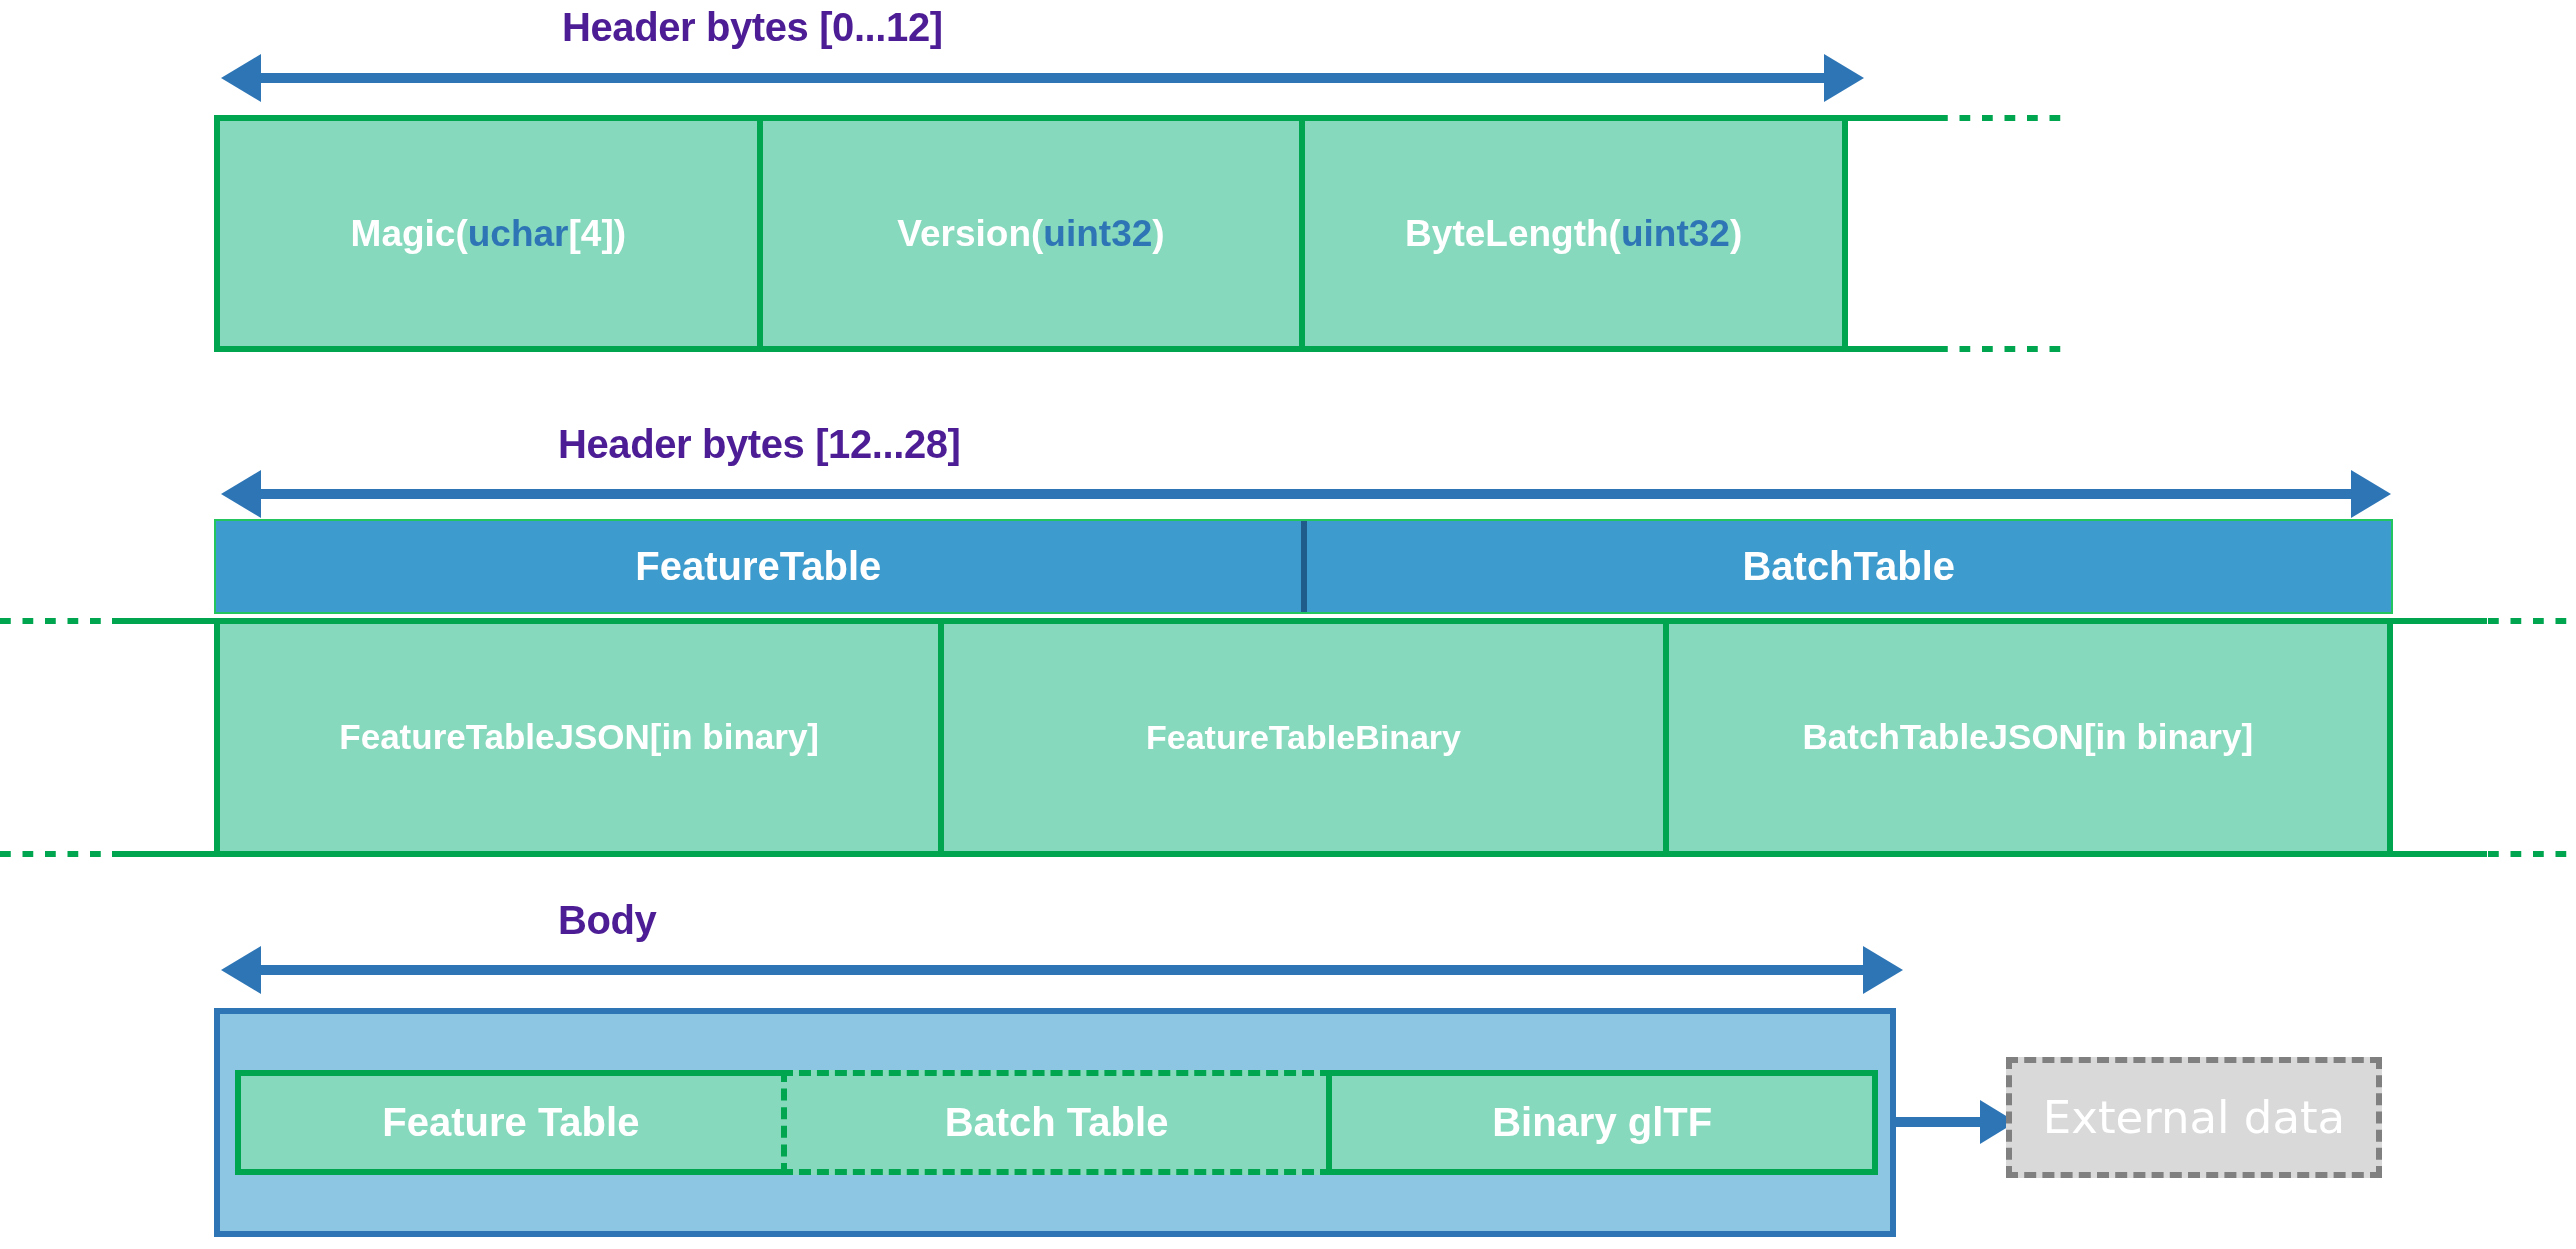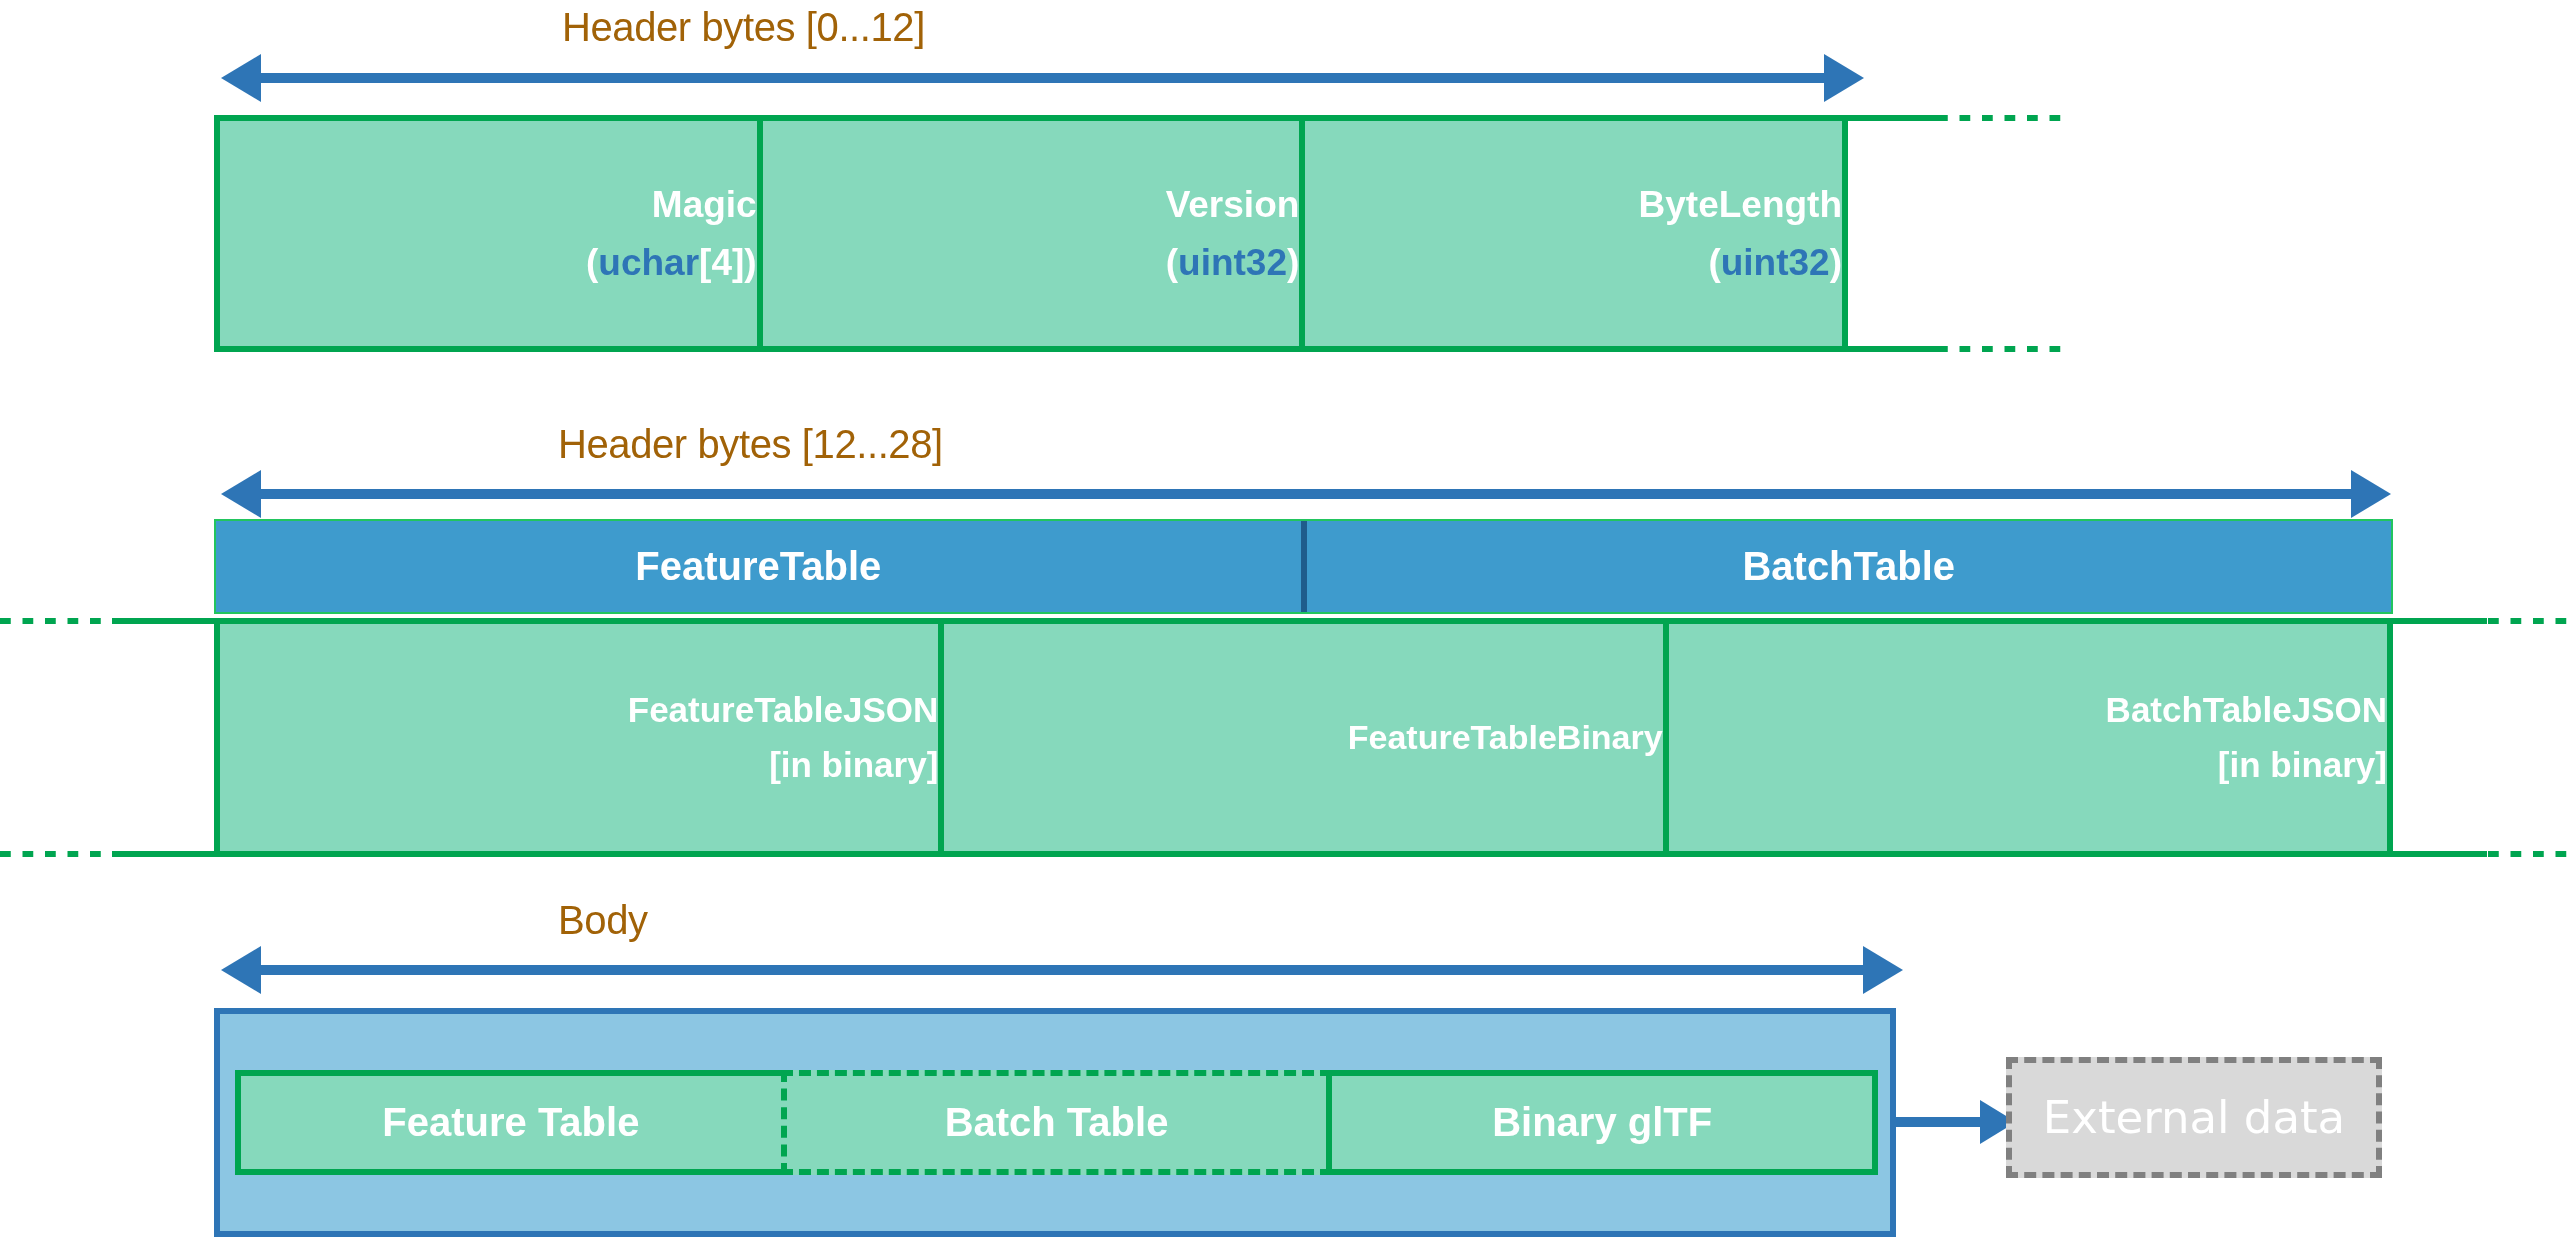--- a/index.html
+++ b/index.html
@@ -15,32 +15,32 @@
     margin-top:-5.2px;background:#2E75B6;
   }
   .arrow-head{
     position:absolute;top:50%;margin-top:-24px;
     width:0;height:0;border-top:24px solid transparent;border-bottom:24px solid transparent;
   }
   .arrow-head.left{left:0;border-right:40px solid #2E75B6;}
   .arrow-head.right{right:0;border-left:40px solid #2E75B6;}
 
   .arrow-label{
-    position:absolute;color:#a16207;font-weight:normal;
+    position:absolute;color:#4c1d95;font-weight:bold;
     font-size:40px;white-space:nowrap;letter-spacing:-0.4px;
   }
 
   
   .green-row{position:absolute;display:flex;box-sizing:border-box;}
   .gcell{
     box-sizing:border-box;
     background:#86D9BC;
     border:6px solid #00A550;
     color:#ffffff;
-    display:flex;flex-direction:column;align-items:flex-end;justify-content:center;
+    display:flex;flex-direction:row;align-items:center;justify-content:center;
     font-weight:bold;font-size:37px;line-height:1.55;text-align:center;
   }
   .gcell .sub{font-weight:bold;}
   .typ{color:#2E75B6;}
   .paren{color:#ffffff;}
 
   
   .blue-row{position:absolute;display:flex;box-sizing:border-box;
             border:2px solid #22c55e;background:#1F5C8B;}
   .bcell{

